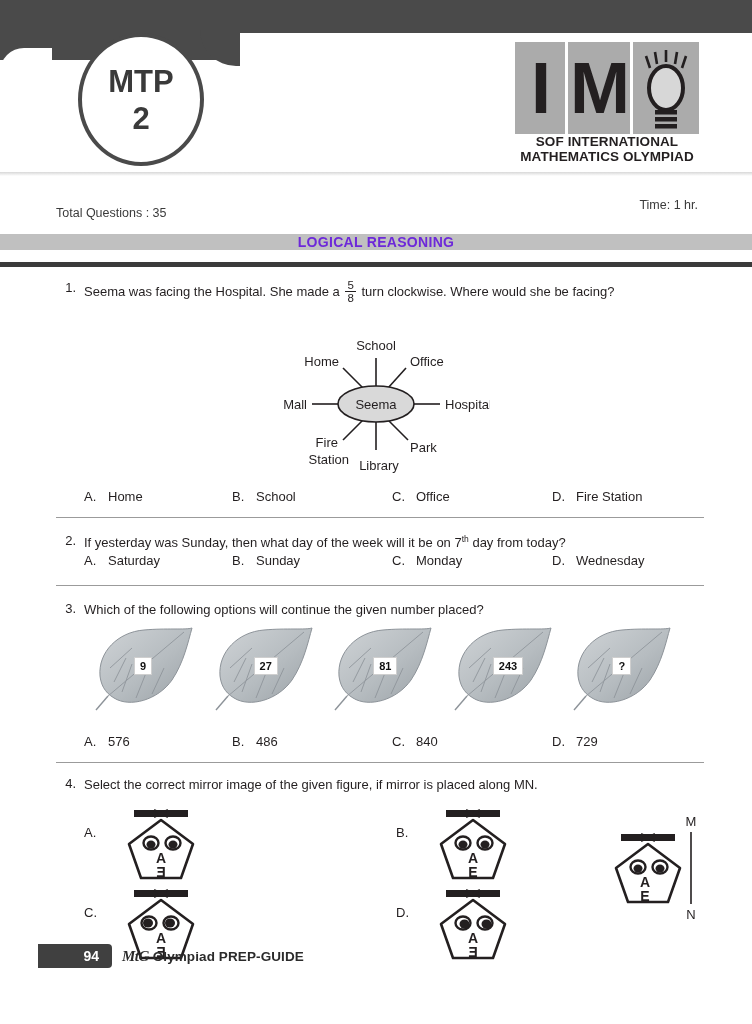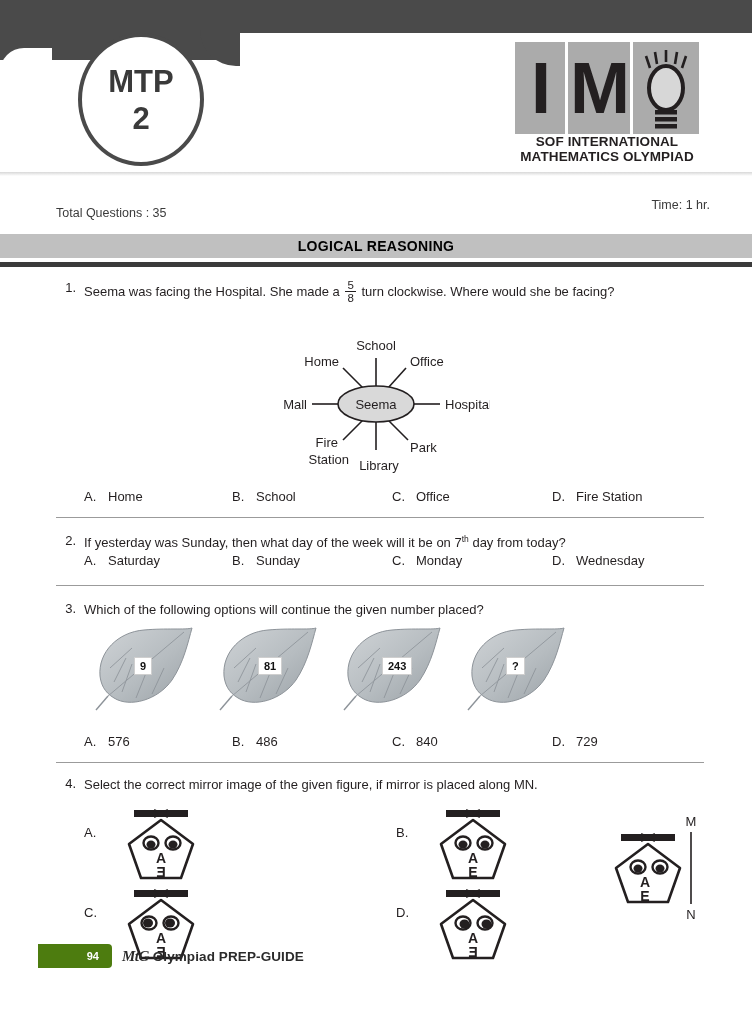--- a/index.html
+++ b/index.html
@@ -121,34 +121,34 @@
 
   
   .info-row {
     position: absolute;
     top: 196px; left: 0; width: 752px;
     height: 28px;
     font-size: 12.5px;
     color: #3b3b3b;
   }
   .info-left { position: absolute; left: 56px; top: 10px; }
-  .info-right { position: absolute; right: 42px; top: 2px; }
+  .info-right { position: absolute; right: 54px; top: 2px; }
 
   
   .section-banner {
     position: absolute;
     top: 234px; left: 0;
-    width: 752px; height: 24px;
+    width: 752px; height: 16px;
     background: #c0c0c0;
     display: flex;
     align-items: center;
     justify-content: center;
     font-weight: bold;
     font-size: 14px;
-    color: #000000;
+    color: #6d28d9;
     letter-spacing: 0.3px;
   }
   .section-underline {
     position: absolute;
     top: 262px; left: 0;
     width: 752px; height: 5px;
     background: #3b3b3b;
   }
 
   
@@ -248,25 +248,25 @@
   
   .footer {
     position: absolute;
     left: 0; top: 944px;
     width: 752px; height: 26px;
   }
   .footer-box {
     position: absolute;
     left: 38px; top: 0;
     width: 74px; height: 24px;
-    background: #4d7c0f;
+    background: #404040;
     border-radius: 0 4px 4px 0;
     color: #ffffff;
     font-weight: bold;
-    font-size: 11px;
+    font-size: 14px;
     display: flex;
     align-items: center;
     justify-content: flex-end;
     padding-right: 13px;
     box-sizing: border-box;
   }
   .footer-text {
     position: absolute;
     left: 122px; top: 4px;
     font-size: 13.5px;
@@ -477,20 +477,35 @@
       <g stroke="#8d9399" stroke-width="1" fill="none" opacity="0.85">
         <path d="M16 72 L92 8"></path>
           <path d="M30 68 L40 40"></path>
           <path d="M44 74 L56 44"></path>
           <path d="M22 58 L34 34"></path>
           <path d="M60 70 L72 44"></path>
           <path d="M18 44 L40 24"></path>
       </g>
       <path d="M16 72 L4 86" stroke="#8d9399" stroke-width="1.4" fill="none"></path>
     </svg>
+    <div class="leaf-badge">27</div>
+  </div>
+  <div class="leaf-item">
+    <svg width="106" height="92" viewBox="0 0 106 92">
+      <path d="M8 52 C6 28 26 8 52 6 C74 4 94 6 100 4 C96 18 92 38 80 56 C66 76 38 84 22 74 C12 68 9 60 8 52 Z" fill="url(#lg1)" stroke="#8d9399" stroke-width="1"></path>
+      <g stroke="#8d9399" stroke-width="1" fill="none" opacity="0.85">
+        <path d="M16 72 L92 8"></path>
+          <path d="M30 68 L40 40"></path>
+          <path d="M44 74 L56 44"></path>
+          <path d="M22 58 L34 34"></path>
+          <path d="M60 70 L72 44"></path>
+          <path d="M18 44 L40 24"></path>
+      </g>
+      <path d="M16 72 L4 86" stroke="#8d9399" stroke-width="1.4" fill="none"></path>
+    </svg>
     <div class="leaf-badge">81</div>
   </div>
   <div class="leaf-item">
     <svg width="106" height="92" viewBox="0 0 106 92">
       <path d="M8 52 C6 28 26 8 52 6 C74 4 94 6 100 4 C96 18 92 38 80 56 C66 76 38 84 22 74 C12 68 9 60 8 52 Z" fill="url(#lg1)" stroke="#8d9399" stroke-width="1"></path>
       <g stroke="#8d9399" stroke-width="1" fill="none" opacity="0.85">
         <path d="M16 72 L92 8"></path>
           <path d="M30 68 L40 40"></path>
           <path d="M44 74 L56 44"></path>
           <path d="M22 58 L34 34"></path>

